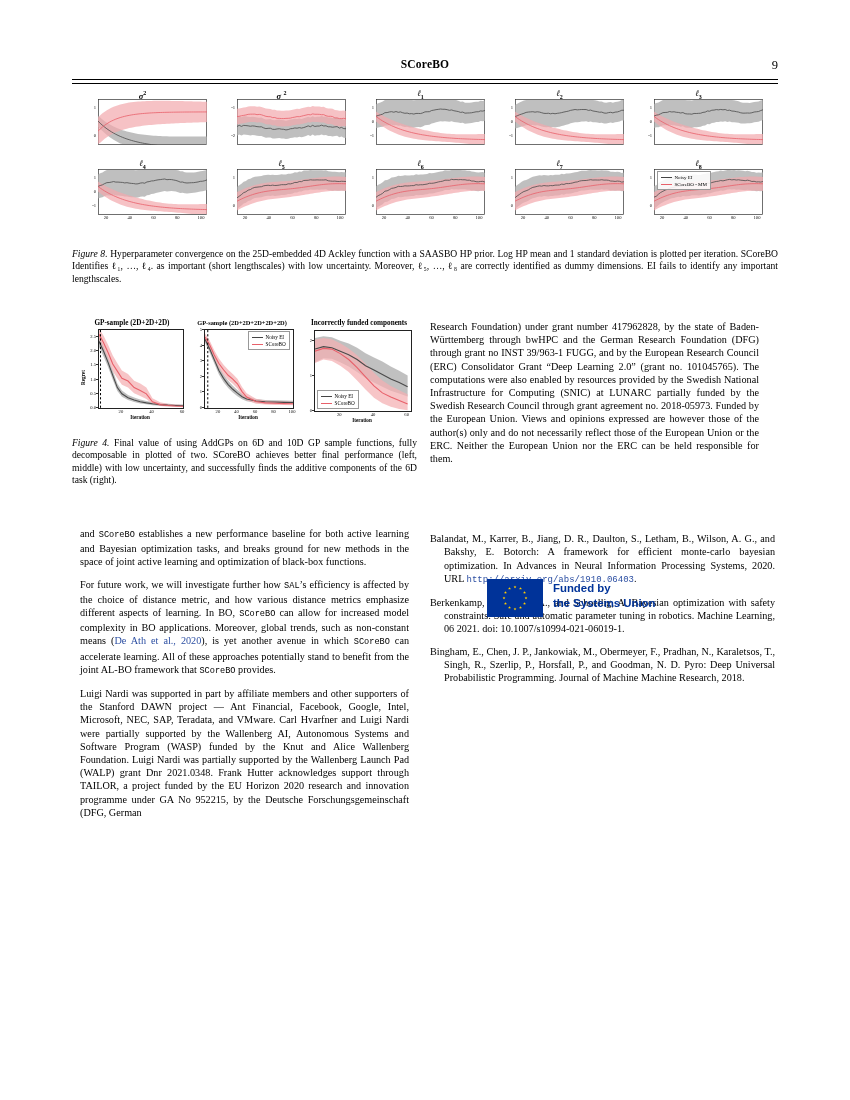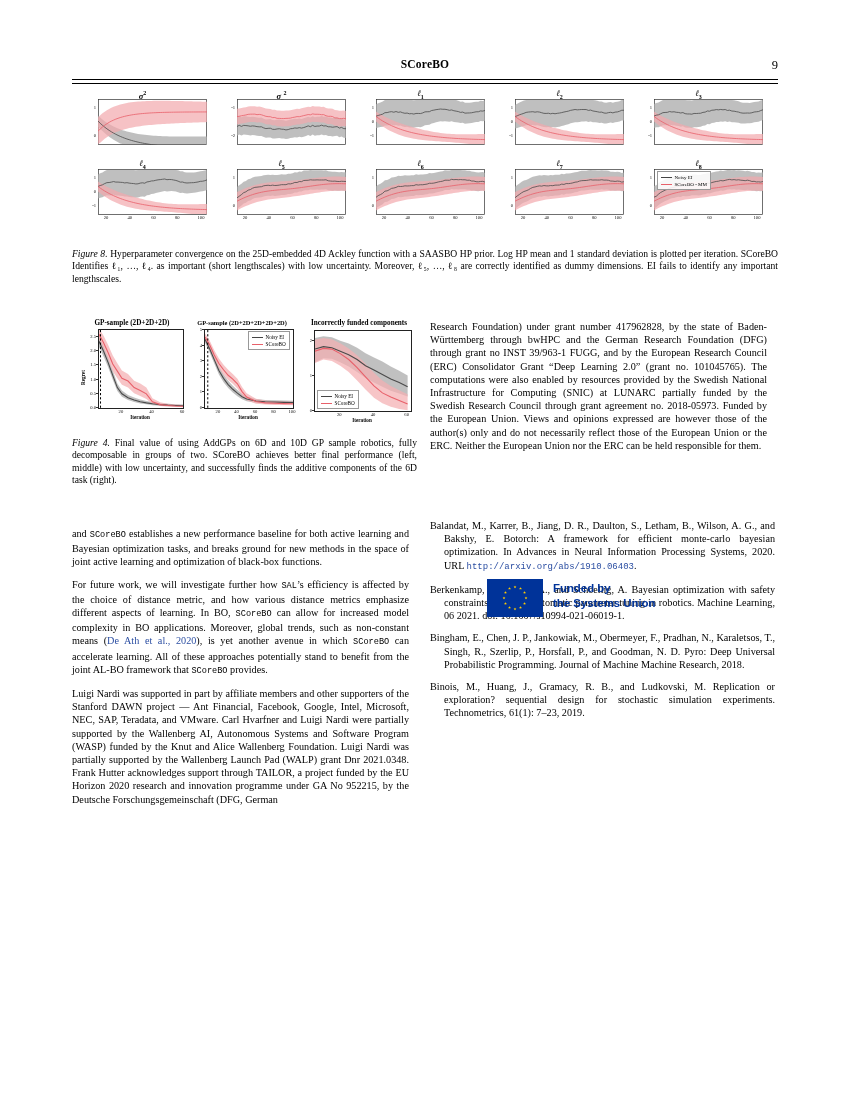--- a/index.html
+++ b/index.html
@@ -57,25 +57,25 @@
   }
   .f9plot{position:absolute;border:.8px solid #222;background:#fff;}
   .f9xlabel{position:absolute;font-size:5.2px;font-weight:bold;width:100%;text-align:center;}
   .f9ylabel{
     position:absolute;font-size:5.2px;font-weight:bold;
     transform:rotate(-90deg);transform-origin:left top;white-space:nowrap;
   }
 
   
   .col{position:absolute;width:345px;}
-  .colL{left:72px;}
+  .colL{left:80px;}
   .colR{left:430px;}
   .body-p{
     font-size:10.2px;line-height:13.2px;text-align:justify;
-    text-justify:inter-word;margin:0 8px 9px 0;
+    text-justify:inter-word;margin:0 16px 9px 0;
     font-family:"Liberation Serif",serif;hyphens:auto;
   }
   h2.head{
     font-size:12.6px;font-weight:bold;margin:0 0 8px 0;
     font-family:"Liberation Sans",sans-serif;letter-spacing:-.1px;
   }
   .cite{color:#2b4ea2;}
   .url{font-family:"Liberation Mono",monospace;font-size:9px;color:#2b4ea2;}
   .it{}
 
@@ -434,39 +434,38 @@
           </div>
           <div class="lgrow">
             <span class="lgline red"></span>
             <span>SCoreBO</span>
           </div>
         </div>
       </div>
     </div>
 
   <div class="cap9 caption">
-    <span class="lbl">Figure 4.</span><span> Final value of using AddGPs on 6D and 10D GP sample robotics, fully decomposable in groups of two. SCoreBO achieves better final performance (left, middle) with low uncertainty, and successfully finds the additive components of the 6D task (right).</span>
+    <span class="lbl">Figure 4.</span><span> Final value of using AddGPs on 6D and 10D GP sample functions, fully decomposable in plotted of two. SCoreBO achieves better final performance (left, middle) with low uncertainty, and successfully finds the additive components of the 6D task (right).</span>
   </div>
 
   <div class="col colL" style="top:527px;">
     <p class="body-p"><span>and </span><span class="mono">SCoreBO</span><span> establishes a new performance baseline for both active learning and Bayesian optimization tasks, and breaks ground for new methods in the space of joint active learning and optimization of black-box functions.</span></p>
 
     <p class="body-p"><span>For future work, we will investigate further how </span><span class="mono">SAL</span><span>’s efficiency is affected by the choice of distance metric, and how various distance metrics emphasize different aspects of learning. In BO, </span><span class="mono">SCoreBO</span><span> can allow for increased model complexity in BO applications. Moreover, global trends, such as non-constant means (</span><span class="cite">De Ath et al., 2020</span><span>), is yet another avenue in which </span><span class="mono">SCoreBO</span><span> can accelerate learning. All of these approaches potentially stand to benefit from the joint AL-BO framework that </span><span class="mono">SCoreBO</span><span> provides.</span></p>
 
     <p class="body-p">Luigi Nardi was supported in part by affiliate members and other supporters of the Stanford DAWN project — Ant Financial, Facebook, Google, Intel, Microsoft, NEC, SAP, Teradata, and VMware. Carl Hvarfner and Luigi Nardi were partially supported by the Wallenberg AI, Autonomous Systems and Software Program (WASP) funded by the Knut and Alice Wallenberg Foundation. Luigi Nardi was partially supported by the Wallenberg Launch Pad (WALP) grant Dnr 2021.0348. Frank Hutter acknowledges support through TAILOR, a project funded by the EU Horizon 2020 research and innovation programme under GA No 952215, by the Deutsche Forschungsgemeinschaft (DFG, German</p>
   </div>
 
   <div class="col colR" style="top:320px;">
     <p class="body-p">Research Foundation) under grant number 417962828, by the state of Baden-Württemberg through bwHPC and the German Research Foundation (DFG) through grant no INST 39/963-1 FUGG, and by the European Research Council (ERC) Consolidator Grant “Deep Learning 2.0” (grant no. 101045765). The computations were also enabled by resources provided by the Swedish National Infrastructure for Computing (SNIC) at LUNARC partially funded by the Swedish Research Council through grant agreement no. 2018-05973. Funded by the European Union. Views and opinions expressed are however those of the author(s) only and do not necessarily reflect those of the European Union or the ERC. Neither the European Union nor the ERC can be held responsible for them.</p>
     <div style="height:58px;"></div>
     <div id="refs">
         <p class="ref"><span>Balandat, M., Karrer, B., Jiang, D. R., Daulton, S., Letham, B., Wilson, A. G., and Bakshy, E. Botorch: A framework for efficient monte-carlo bayesian optimization. In </span><span class="it">Advances in Neural Information Processing Systems</span><span>, 2020. URL </span><span class="url">http://arxiv.org/abs/1910.06403</span><span>.</span></p>
         <p class="ref"><span>Berkenkamp, F., Krause, A., and Schoellig, A. Bayesian optimization with safety constraints: Safe and automatic parameter tuning in robotics. </span><span class="it">Machine Learning</span><span>, 06 2021. doi: 10.1007/s10994-021-06019-1.</span></p>
         <p class="ref"><span>Bingham, E., Chen, J. P., Jankowiak, M., Obermeyer, F., Pradhan, N., Karaletsos, T., Singh, R., Szerlip, P., Horsfall, P., and Goodman, N. D. Pyro: Deep Universal Probabilistic Programming. </span><span class="it">Journal of Machine Machine Research</span><span>, 2018.</span></p>
-        <p class="ref"><span>Binois, M., Huang, J., Gramacy, R. B., and Ludkovski, M. Replication or exploration? sequential design for stochastic simulation experiments. </span><span class="it">Technometrics</span><span>, 61(1): 7–23, 2019.</span></p>
       </div>
   </div>
 
   <div class="eulogo">
     <div class="euflag">
       <svg width="56" height="38" viewBox="0 0 56 38">
         <g id="stars" fill="#FFCC00">
             <path d="M28.00,6.50L28.37,7.49L29.43,7.54L28.60,8.19L28.88,9.21L28.00,8.63L27.12,9.21L27.40,8.19L26.57,7.54L27.63,7.49ZM33.50,7.97L33.87,8.96L34.93,9.01L34.10,9.67L34.38,10.69L33.50,10.10L32.62,10.69L32.90,9.67L32.07,9.01L33.13,8.96ZM37.53,12.00L37.90,12.99L38.95,13.04L38.13,13.69L38.41,14.71L37.53,14.13L36.64,14.71L36.93,13.69L36.10,13.04L37.16,12.99ZM39.00,17.50L39.37,18.49L40.43,18.54L39.60,19.19L39.88,20.21L39.00,19.63L38.12,20.21L38.40,19.19L37.57,18.54L38.63,18.49ZM37.53,23.00L37.90,23.99L38.95,24.04L38.13,24.69L38.41,25.71L37.53,25.13L36.64,25.71L36.93,24.69L36.10,24.04L37.16,23.99ZM33.50,27.03L33.87,28.02L34.93,28.06L34.10,28.72L34.38,29.74L33.50,29.16L32.62,29.74L32.90,28.72L32.07,28.06L33.13,28.02ZM28.00,28.50L28.37,29.49L29.43,29.54L28.60,30.19L28.88,31.21L28.00,30.63L27.12,31.21L27.40,30.19L26.57,29.54L27.63,29.49ZM22.50,27.03L22.87,28.02L23.93,28.06L23.10,28.72L23.38,29.74L22.50,29.16L21.62,29.74L21.90,28.72L21.07,28.06L22.13,28.02ZM18.47,23.00L18.84,23.99L19.90,24.04L19.07,24.69L19.36,25.71L18.47,25.13L17.59,25.71L17.87,24.69L17.05,24.04L18.10,23.99ZM17.00,17.50L17.37,18.49L18.43,18.54L17.60,19.19L17.88,20.21L17.00,19.63L16.12,20.21L16.40,19.19L15.57,18.54L16.63,18.49ZM18.47,12.00L18.84,12.99L19.90,13.04L19.07,13.69L19.36,14.71L18.47,14.13L17.59,14.71L17.87,13.69L17.05,13.04L18.10,12.99ZM22.50,7.97L22.87,8.96L23.93,9.01L23.10,9.67L23.38,10.69L22.50,10.10L21.62,10.69L21.90,9.67L21.07,9.01L22.13,8.96Z" fill="#FFCC00"></path>
           </g>
       </svg>

